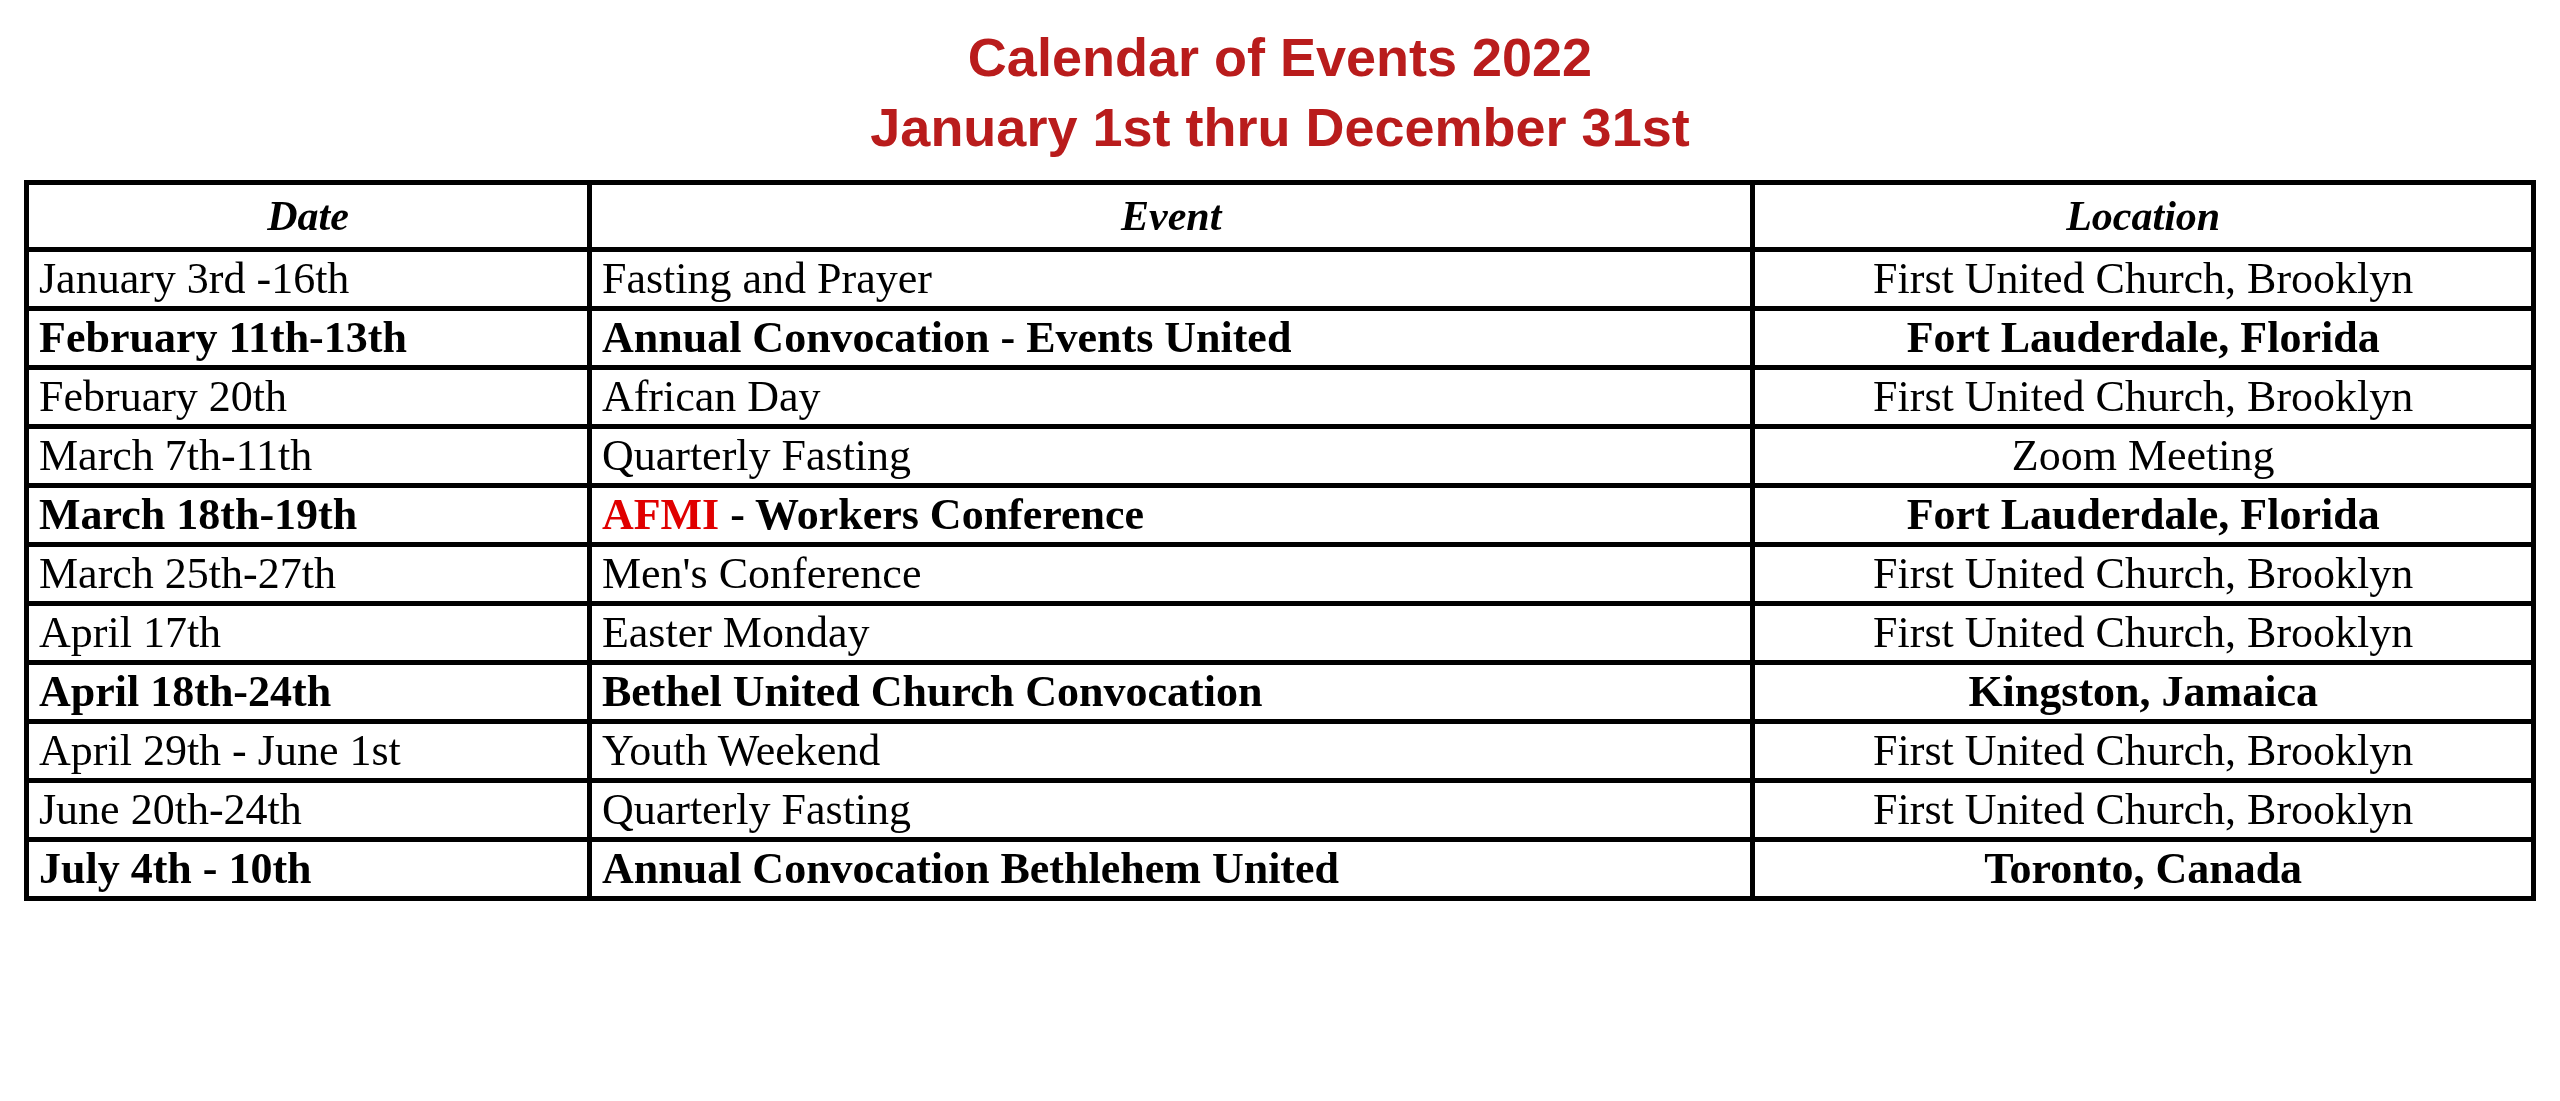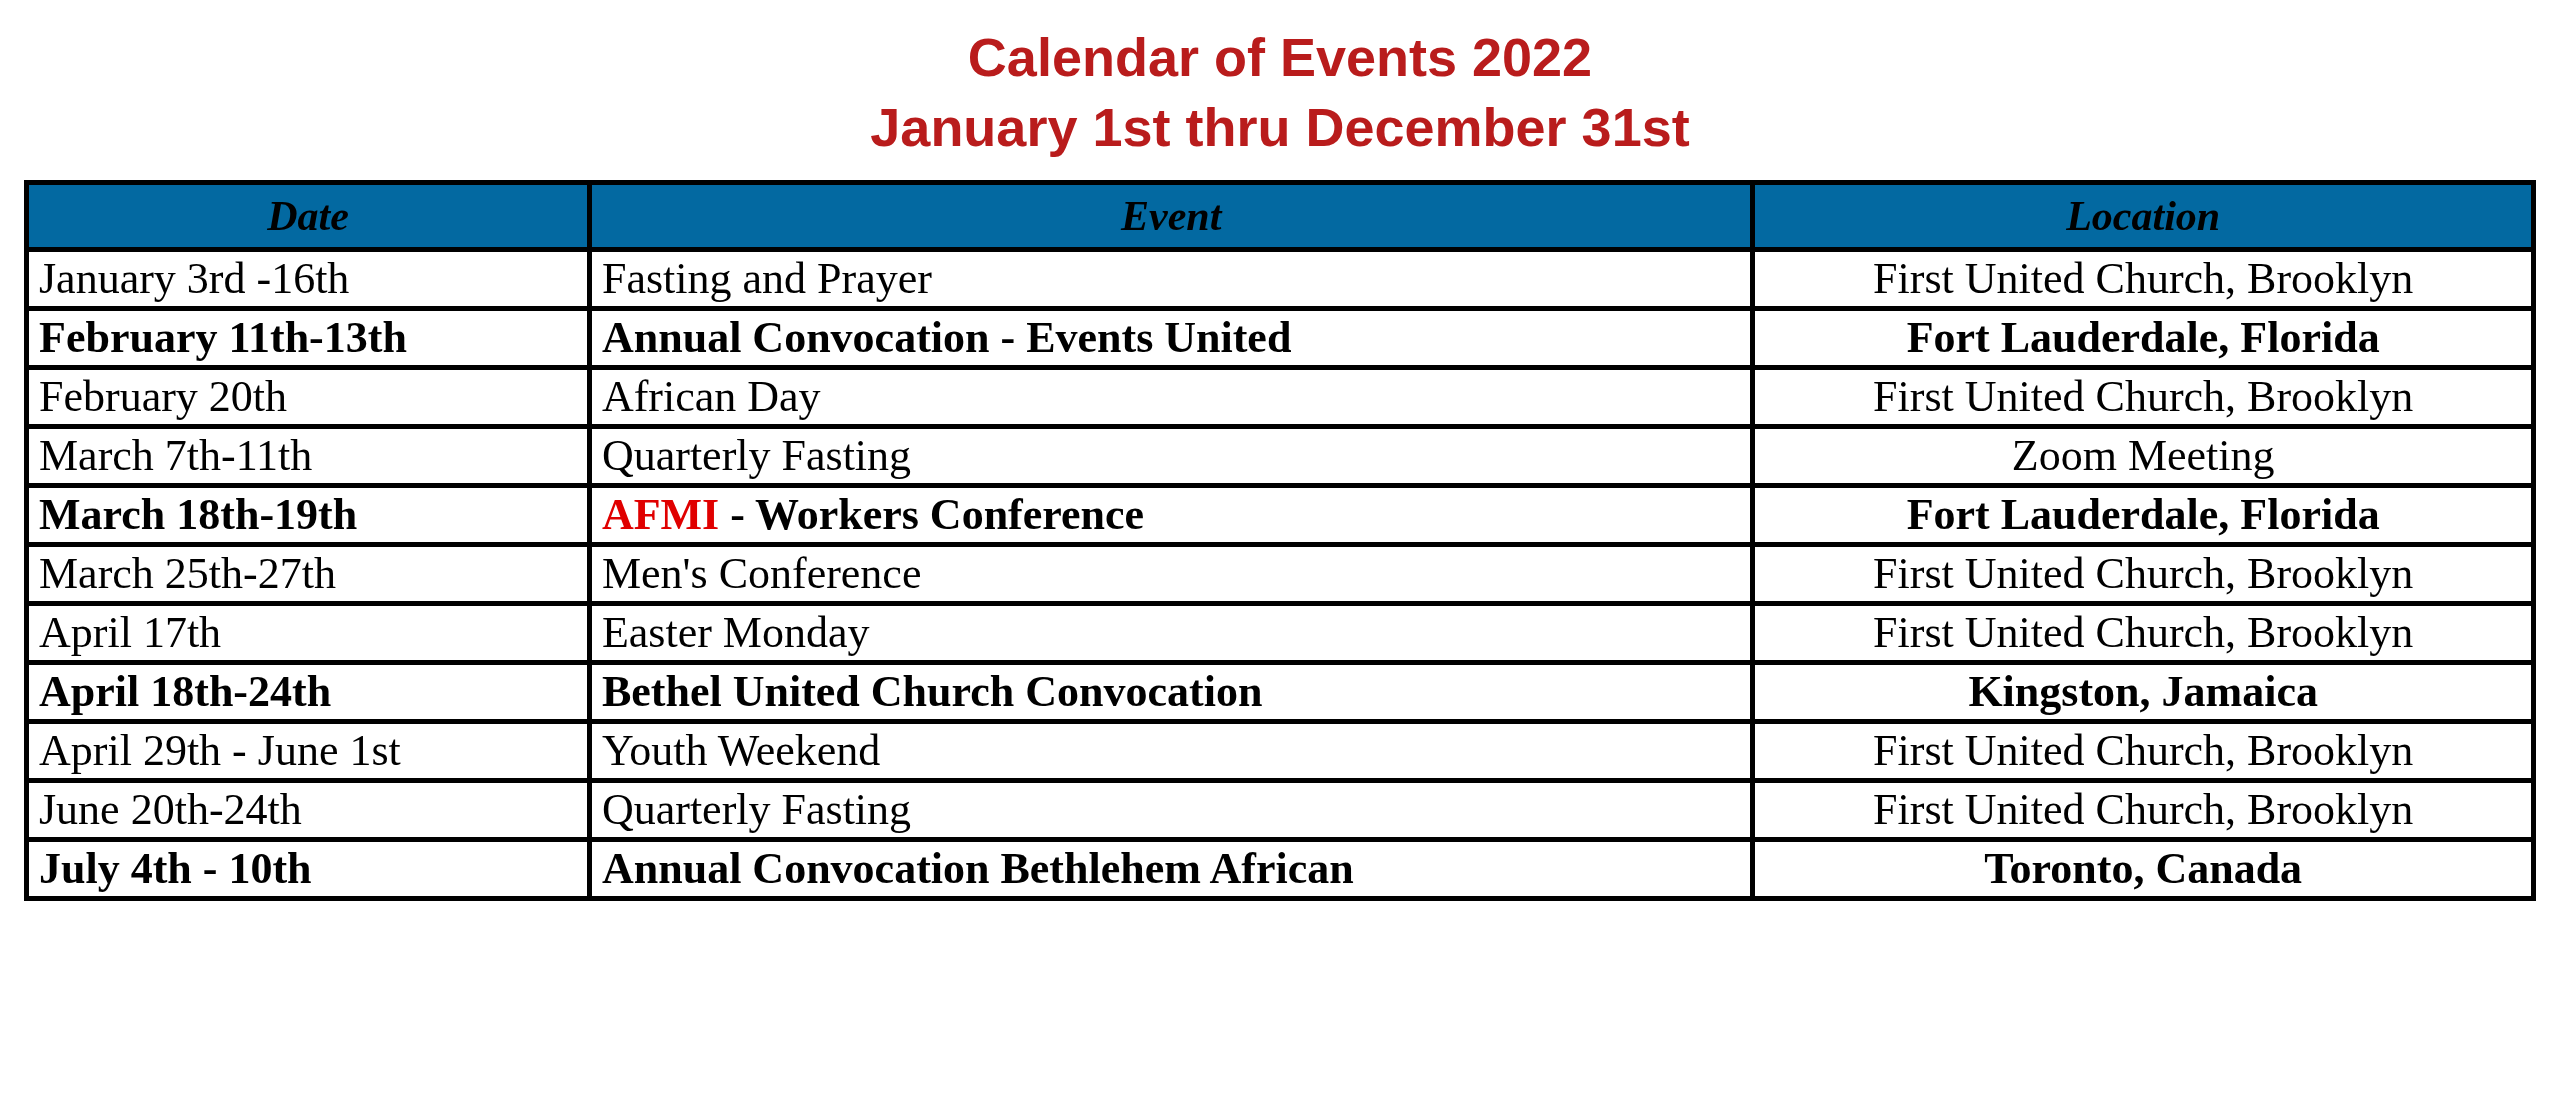--- a/index.html
+++ b/index.html
@@ -63,21 +63,21 @@
     color: #000000;
     vertical-align: middle;
     white-space: nowrap;
     overflow: hidden;
   }
   table.cal th:last-child, table.cal td:last-child {
     border-right: none;
   }
 
   table.cal thead th {
-    background: #0369a1;
+    background: #ffffff;
     font-family: "Liberation Serif", serif;
     font-weight: bold;
     font-style: italic;
     font-size: 42px;
     text-align: center;
     height: 62px;
     padding: 0 10px;
     margin-left: 24px;
   }
 
@@ -170,20 +170,20 @@
             <td class="event">Youth Weekend</td>
             <td class="loc">First United Church, Brooklyn</td>
           </tr>
           <tr>
             <td class="date">June 20th-24th</td>
             <td class="event">Quarterly Fasting</td>
             <td class="loc">First United Church, Brooklyn</td>
           </tr>
           <tr class="bold">
             <td class="date">July 4th - 10th</td>
-            <td class="event">Annual Convocation Bethlehem African</td>
+            <td class="event">Annual Convocation Bethlehem United</td>
             <td class="loc">Toronto, Canada</td>
           </tr>
         </tbody>
     </table>
   </div>
 
 </div>
 
 </body></html>

